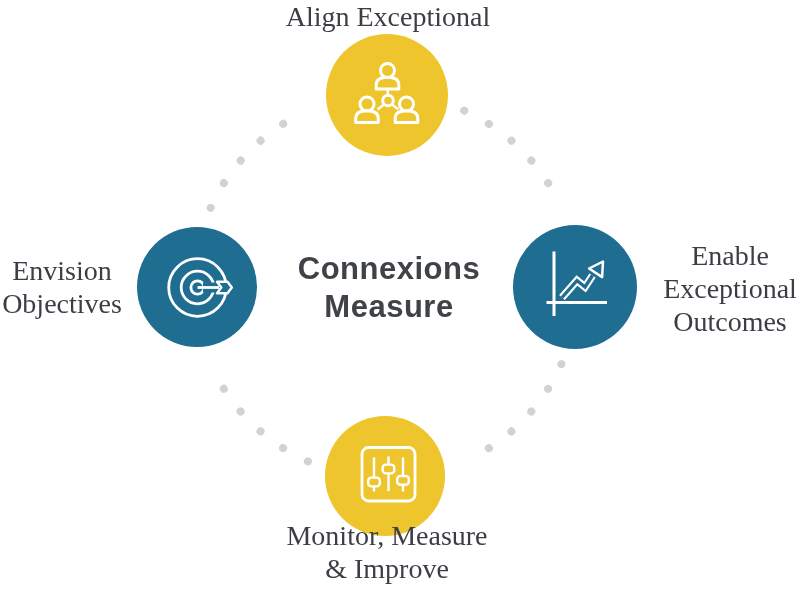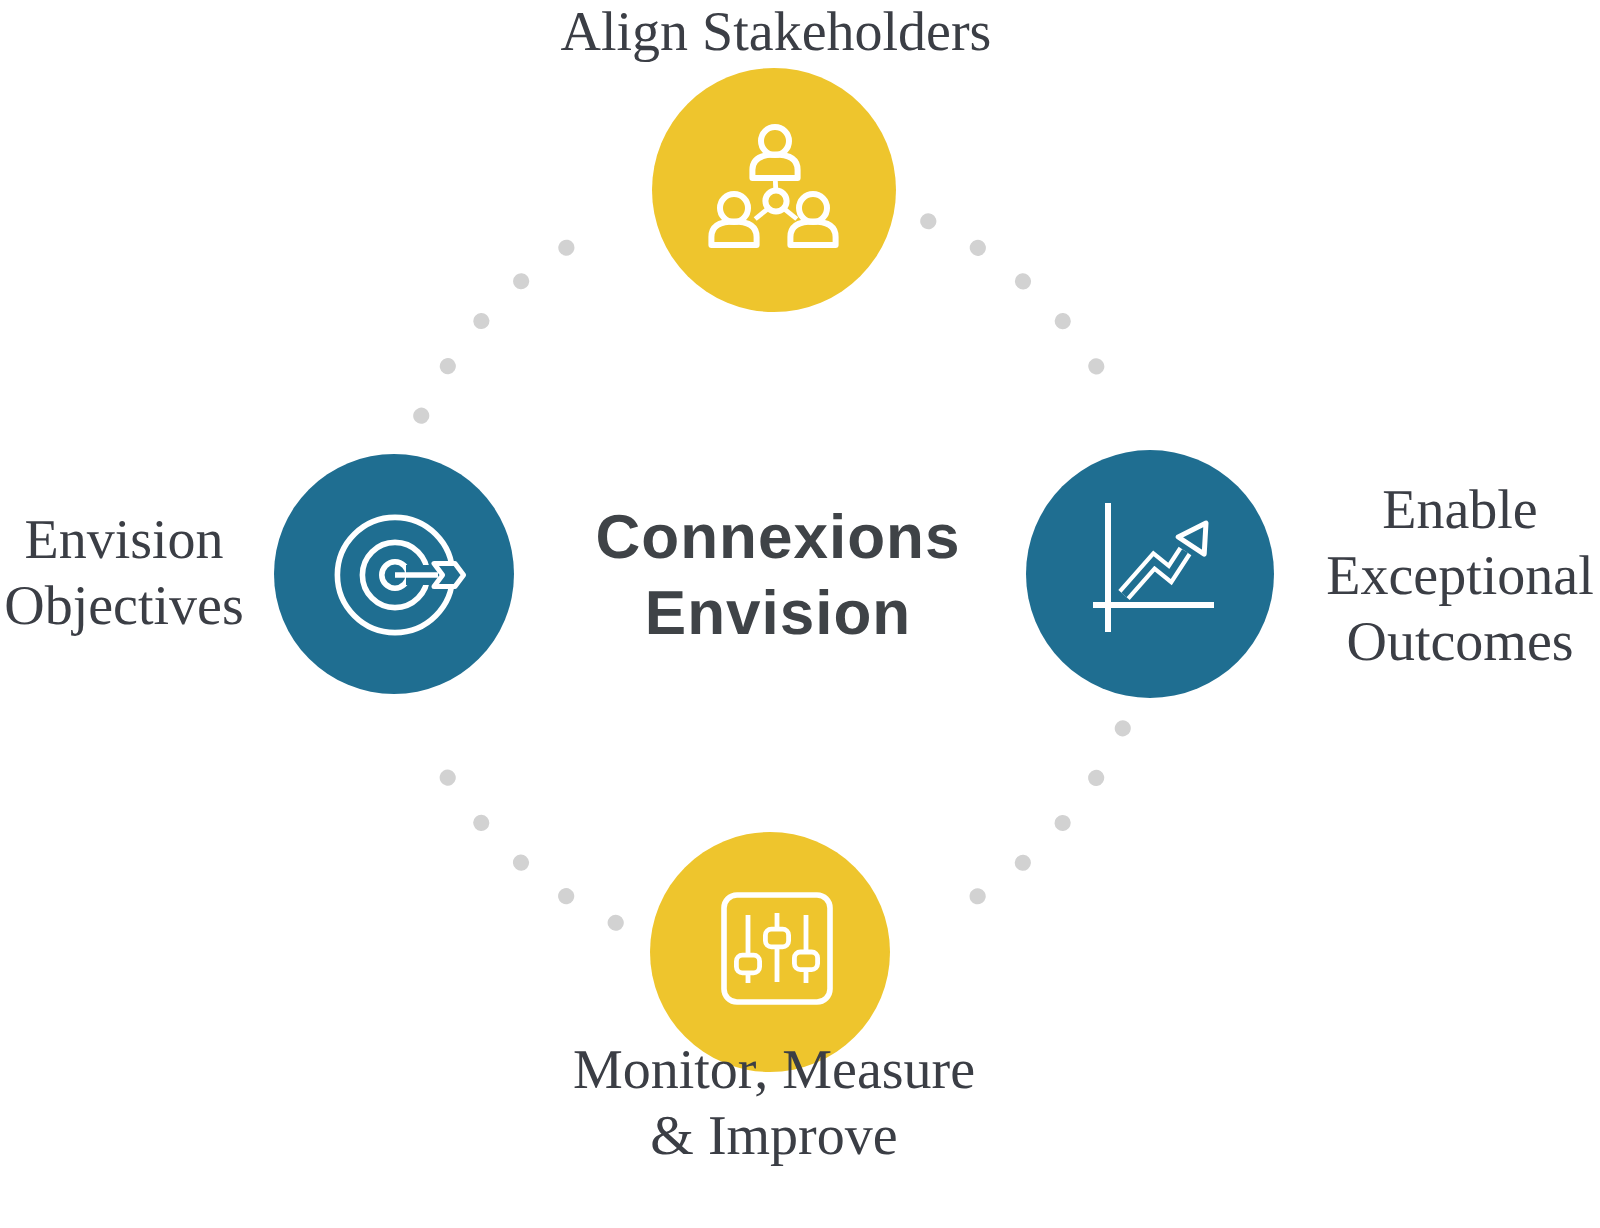--- a/index.html
+++ b/index.html
@@ -85,28 +85,28 @@
       <rect x="362" y="447.5" width="53" height="53.5" rx="6.5"></rect>
       <path d="M374 457.5 L374 491.5" stroke-width="2.4"></path>
       <path d="M388.5 456.5 L388.5 491" stroke-width="2.4"></path>
       <path d="M403 457.5 L403 491.5" stroke-width="2.4"></path>
       <rect x="368.2" y="477.6" width="11.6" height="8.8" rx="3" stroke-width="2.4" fill="#eec52d"></rect>
       <rect x="382.7" y="464.6" width="11.6" height="8.8" rx="3" stroke-width="2.4" fill="#eec52d"></rect>
       <rect x="397.2" y="476" width="11.6" height="8.8" rx="3" stroke-width="2.4" fill="#eec52d"></rect>
     </g>
   </svg>
 
-  <div class="label" style="left:188px; top:0px; width:400px;">Align Stakeholders</div>
+  <div class="label" style="left:188px; top:0px; width:400px;">Align Exceptional</div>
 
   <div class="label" style="left:-13px; top:254px; width:150px;">Envision
 Objectives</div>
 
   <div class="label" style="left:645px; top:239px; width:170px;">Enable
 Exceptional
 Outcomes</div>
 
   <div class="label" style="left:237px; top:519px; width:300px;">Monitor, Measure
 &amp; Improve</div>
 
   <div class="title" style="left:239px; top:250px; width:300px;">Connexions
-Envision</div>
+Measure</div>
 
 </div>
 
 </body></html>

